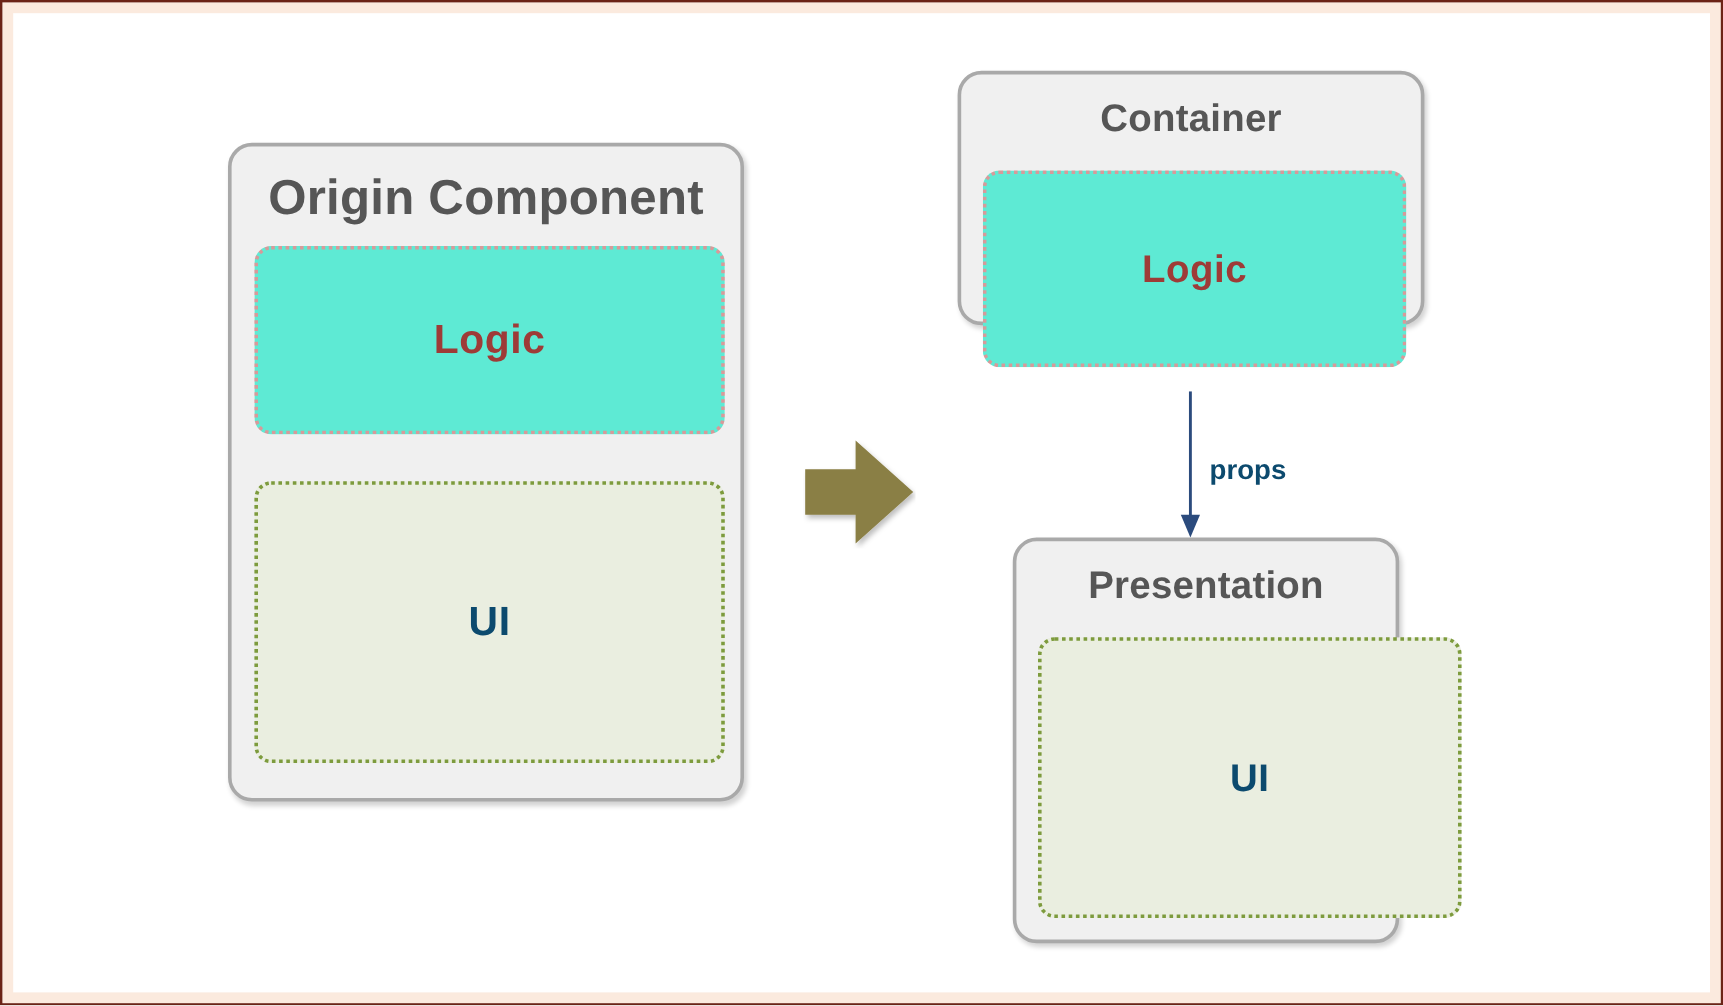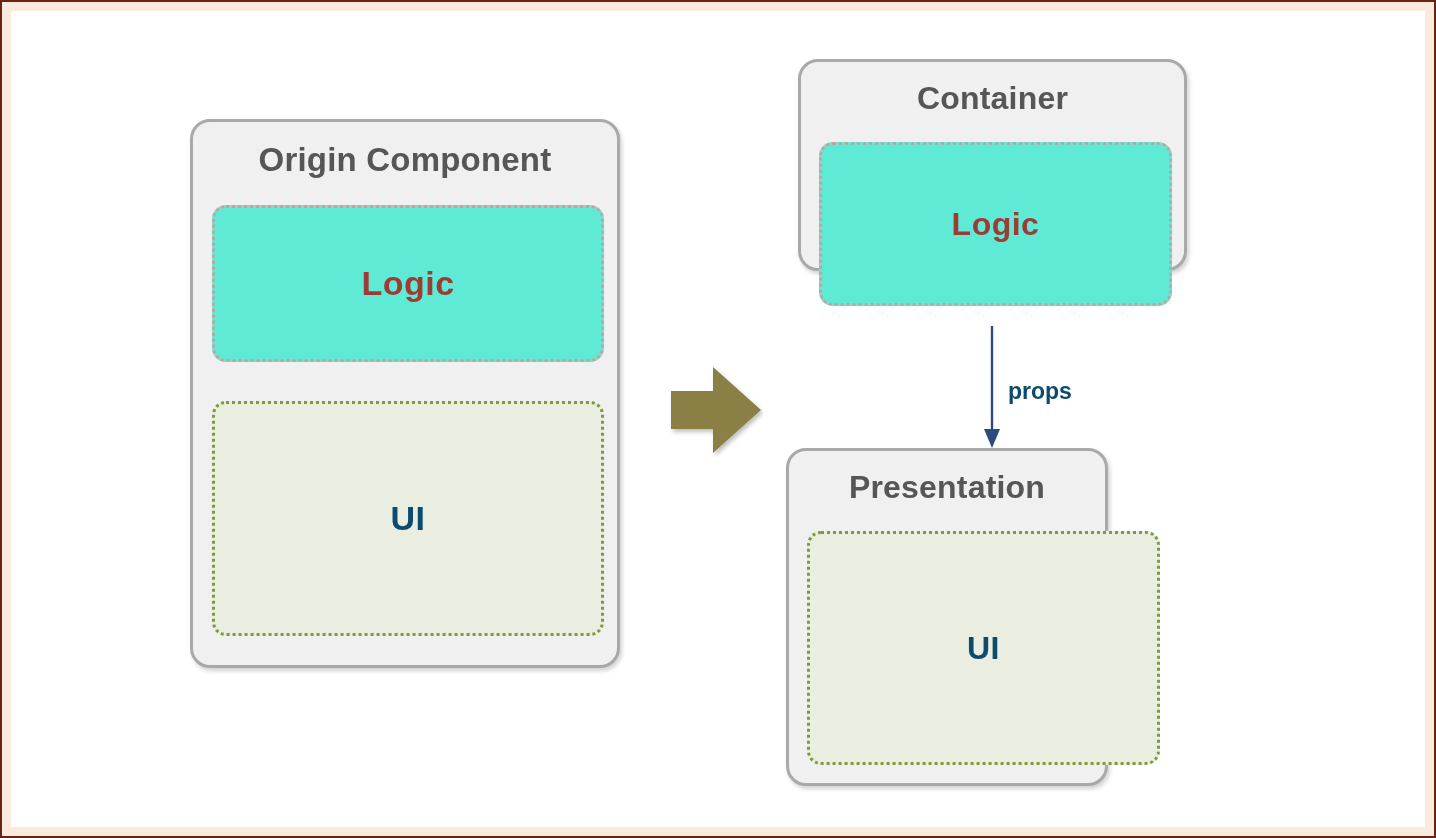--- a/index.html
+++ b/index.html
@@ -88,21 +88,21 @@
   }
   .block-ui .block-label { color: #0c4a6e; text-align: right; }
 
   
   #origin-card {
     left: 190px; top: 119px;
     width: 430px; height: 549px;
   }
   #origin-card .card-title {
     margin-top: 19px;
-    font-size: 33px;
+    font-size: 41px;
   }
   #origin-logic {
     left: 19px; top: 83px;
     width: 392px; height: 157px;
   }
   #origin-logic .block-label { font-size: 34px; }
   #origin-ui {
     left: 19px; top: 279px;
     width: 392px; height: 235px;
   }
@@ -140,21 +140,21 @@
     position: absolute;
     left: 1008px; top: 378px;
     color: #0c4a6e;
     font-size: 23px;
     font-weight: bold;
     white-space: nowrap;
   }
 
   
   #presentation-card {
-    left: 786px; top: 448px;
+    left: 844px; top: 448px;
     width: 322px; height: 338px;
   }
   #presentation-card .card-title {
     margin-top: 18px;
     font-size: 32px;
   }
   #presentation-ui {
     left: 18px; top: 80px;
     width: 353px; height: 234px;
   }

